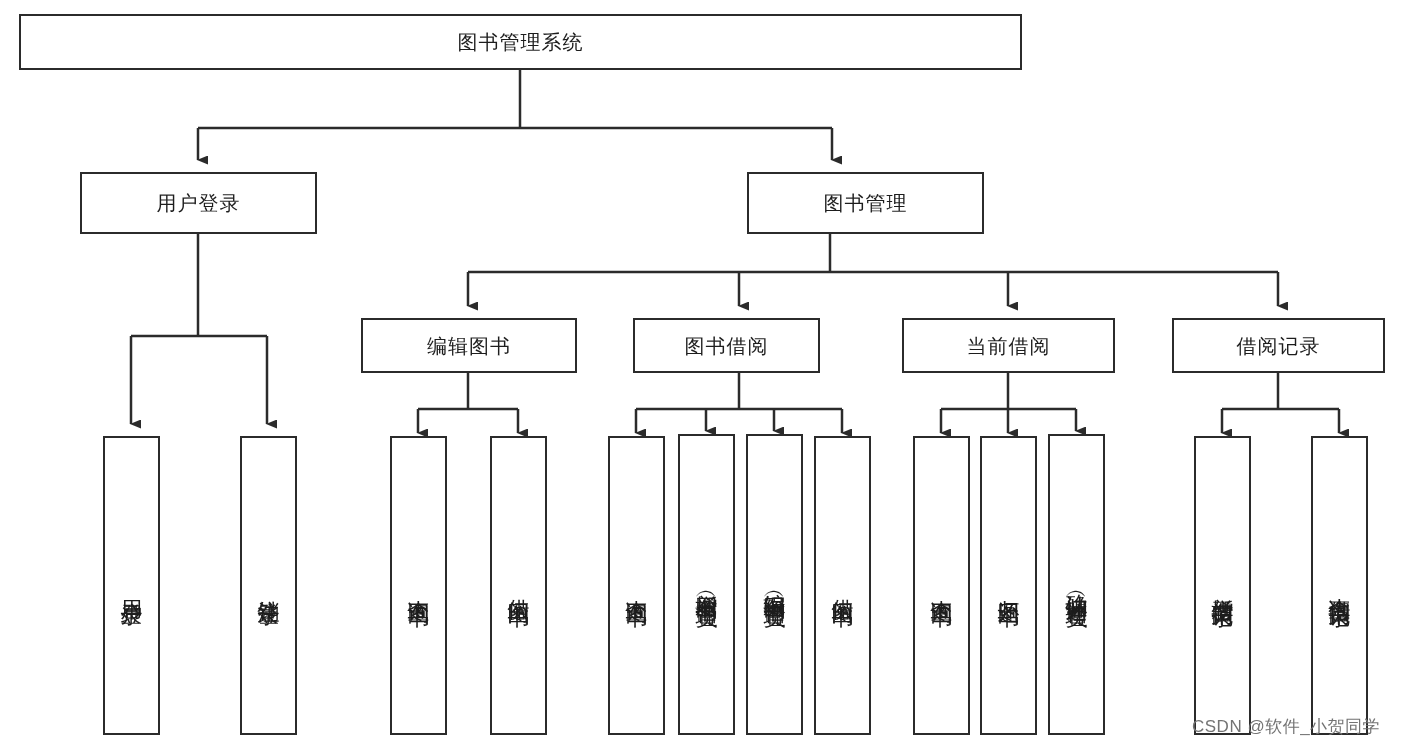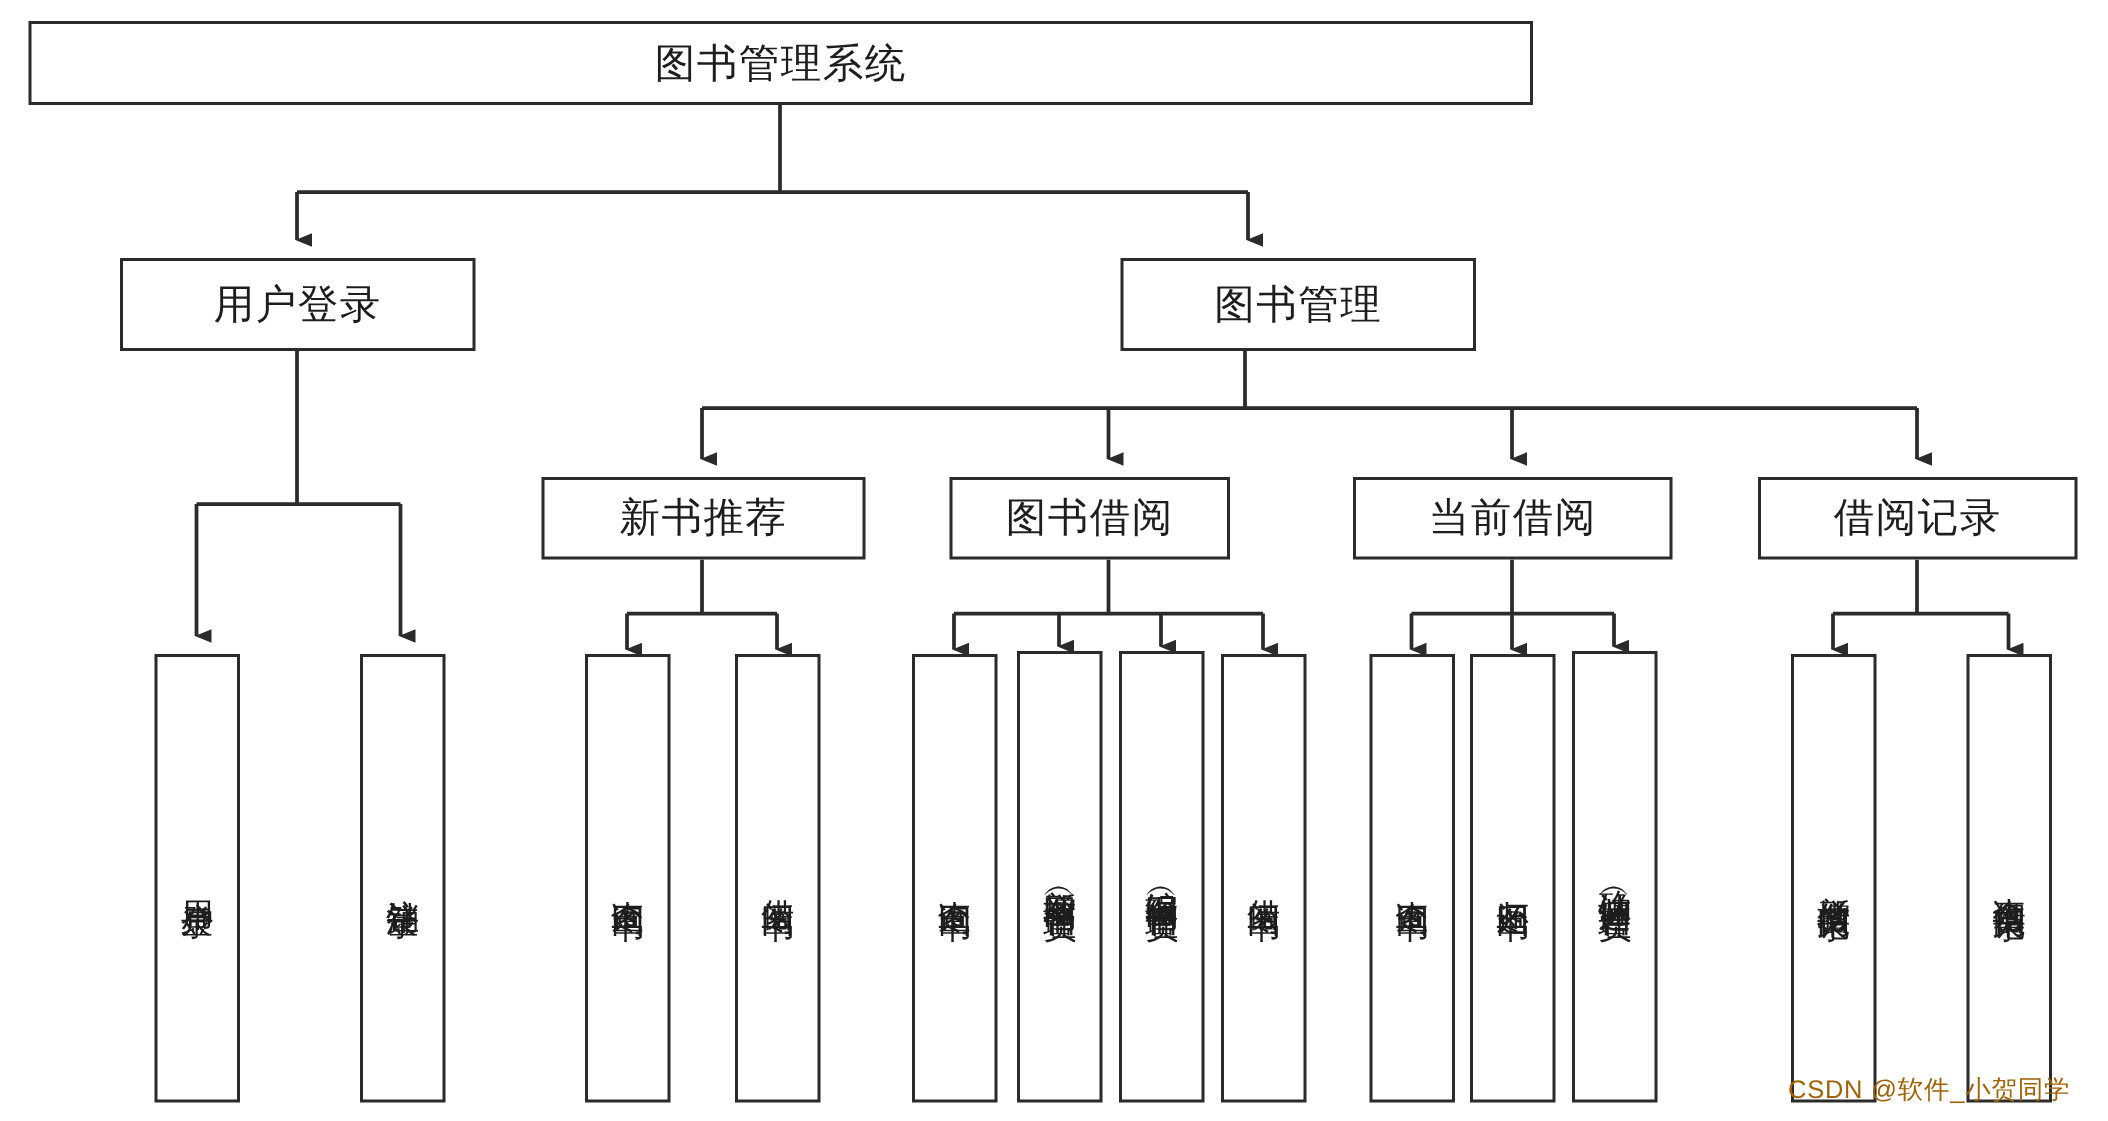--- a/index.html
+++ b/index.html
@@ -29,42 +29,42 @@
     position: absolute;
     box-sizing: border-box;
     border: 2.5px solid #2b2b2b;
     background: #ffffff;
     display: flex;
     align-items: center;
     justify-content: center;
     color: #1d1d1d;
   }
   .node.horiz {
-    font-size: 27px;
+    font-size: 20px;
     letter-spacing: 1px;
     line-height: 1.2;
   }
   .node.vert {
     writing-mode: vertical-rl;
     text-orientation: upright;
     font-size: 22px;
     line-height: 1.45;
     letter-spacing: 2px;
     padding: 6px 0;
   }
   .node.vert .vlabel {
     writing-mode: vertical-rl;
     text-orientation: upright;
     display: block;
     text-align: center;
   }
   .watermark {
     position: absolute;
     font-size: 17px;
-    color: #a16207;
+    color: #737373;
     white-space: nowrap;
     letter-spacing: 0.5px;
   }
 </style>
 </head>
 <body>
 
 <div id="stage">
 
   <svg class="wires" viewBox="0 0 1405 747">
@@ -124,21 +124,21 @@
 
   <div class="node horiz" style="left:80px; top:172px; width:237px; height:62px;">
     <span>用户登录</span>
   </div>
 
   <div class="node horiz" style="left:712px; top:172px; width:237px; height:62px;margin-left:35px;">
     <span>图书管理</span>
   </div>
 
   <div class="node horiz" style="left:361px; top:318px; width:216px; height:55px;">
-    <span>新书推荐</span>
+    <span>编辑图书</span>
   </div>
 
   <div class="node horiz" style="left:633px; top:318px; width:187px; height:55px;">
     <span>图书借阅</span>
   </div>
 
   <div class="node horiz" style="left:902px; top:318px; width:213px; height:55px;">
     <span>当前借阅</span>
   </div>
 

